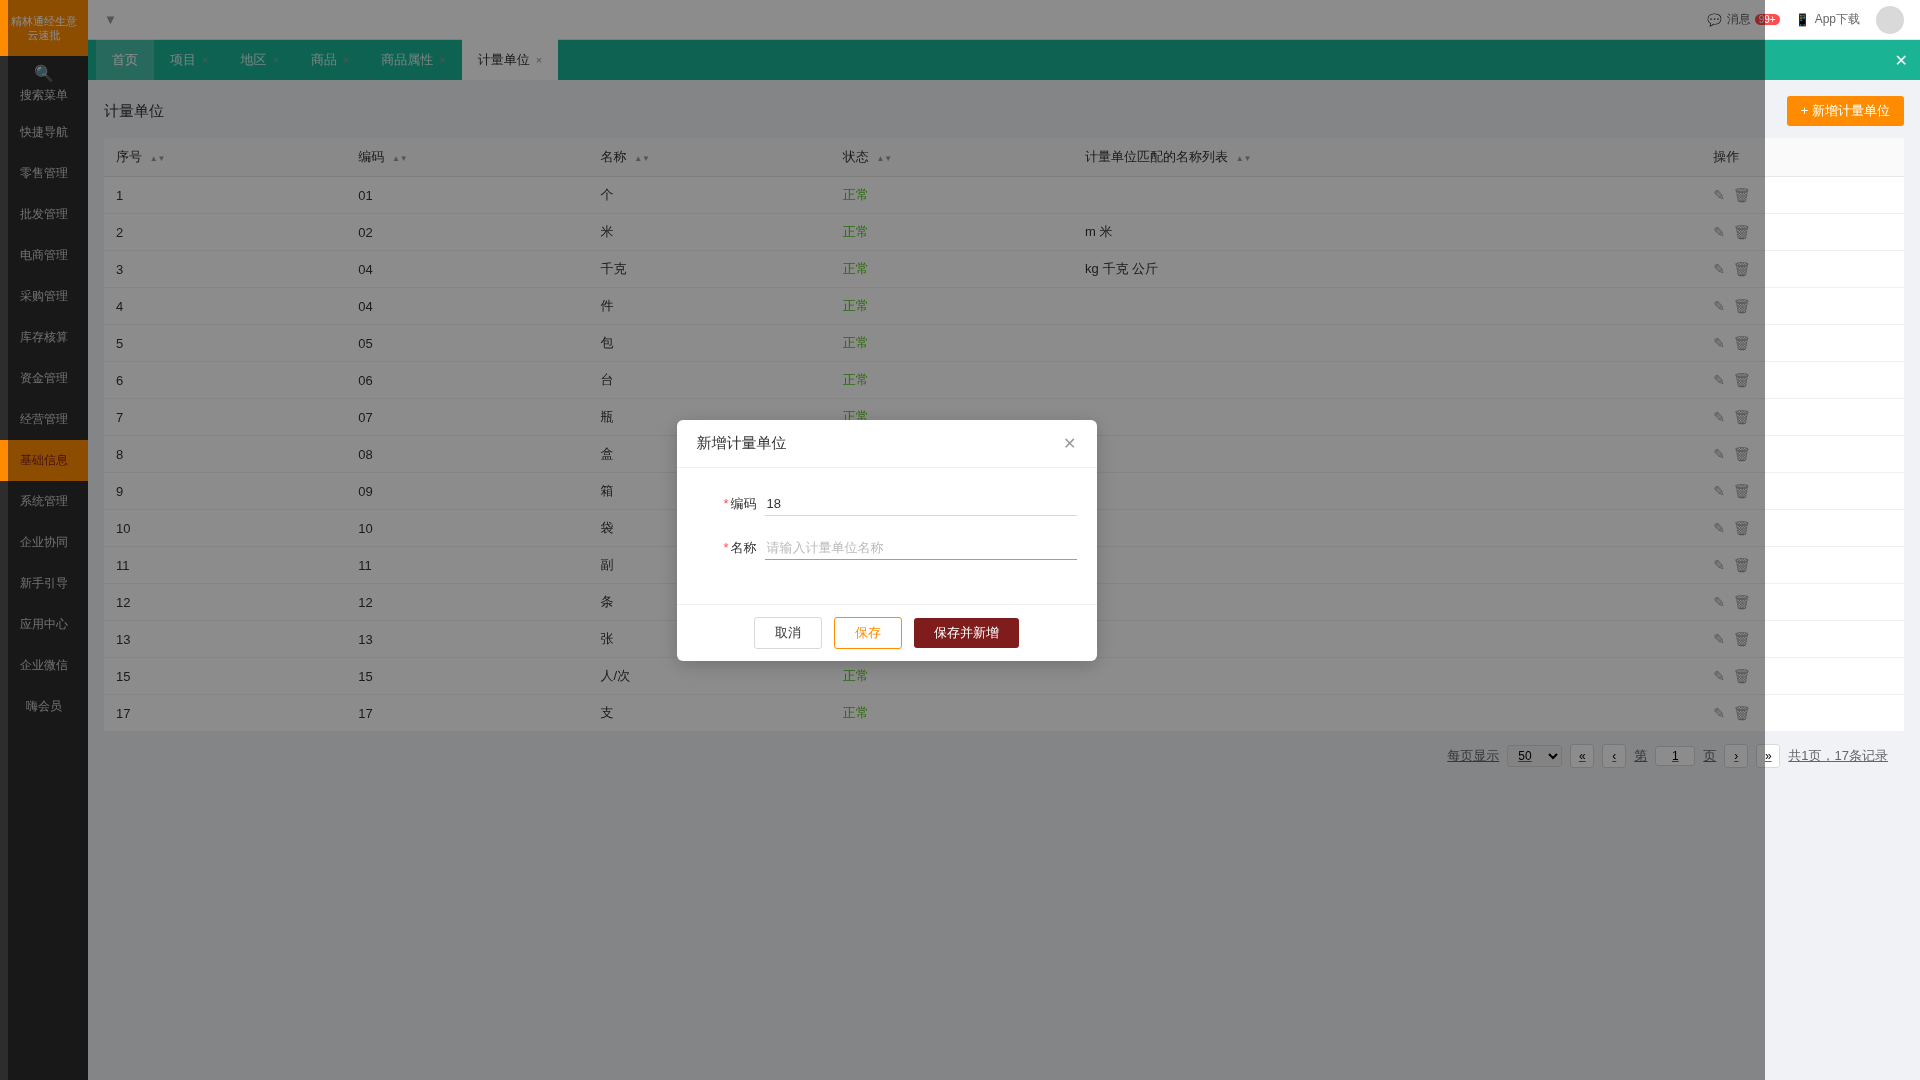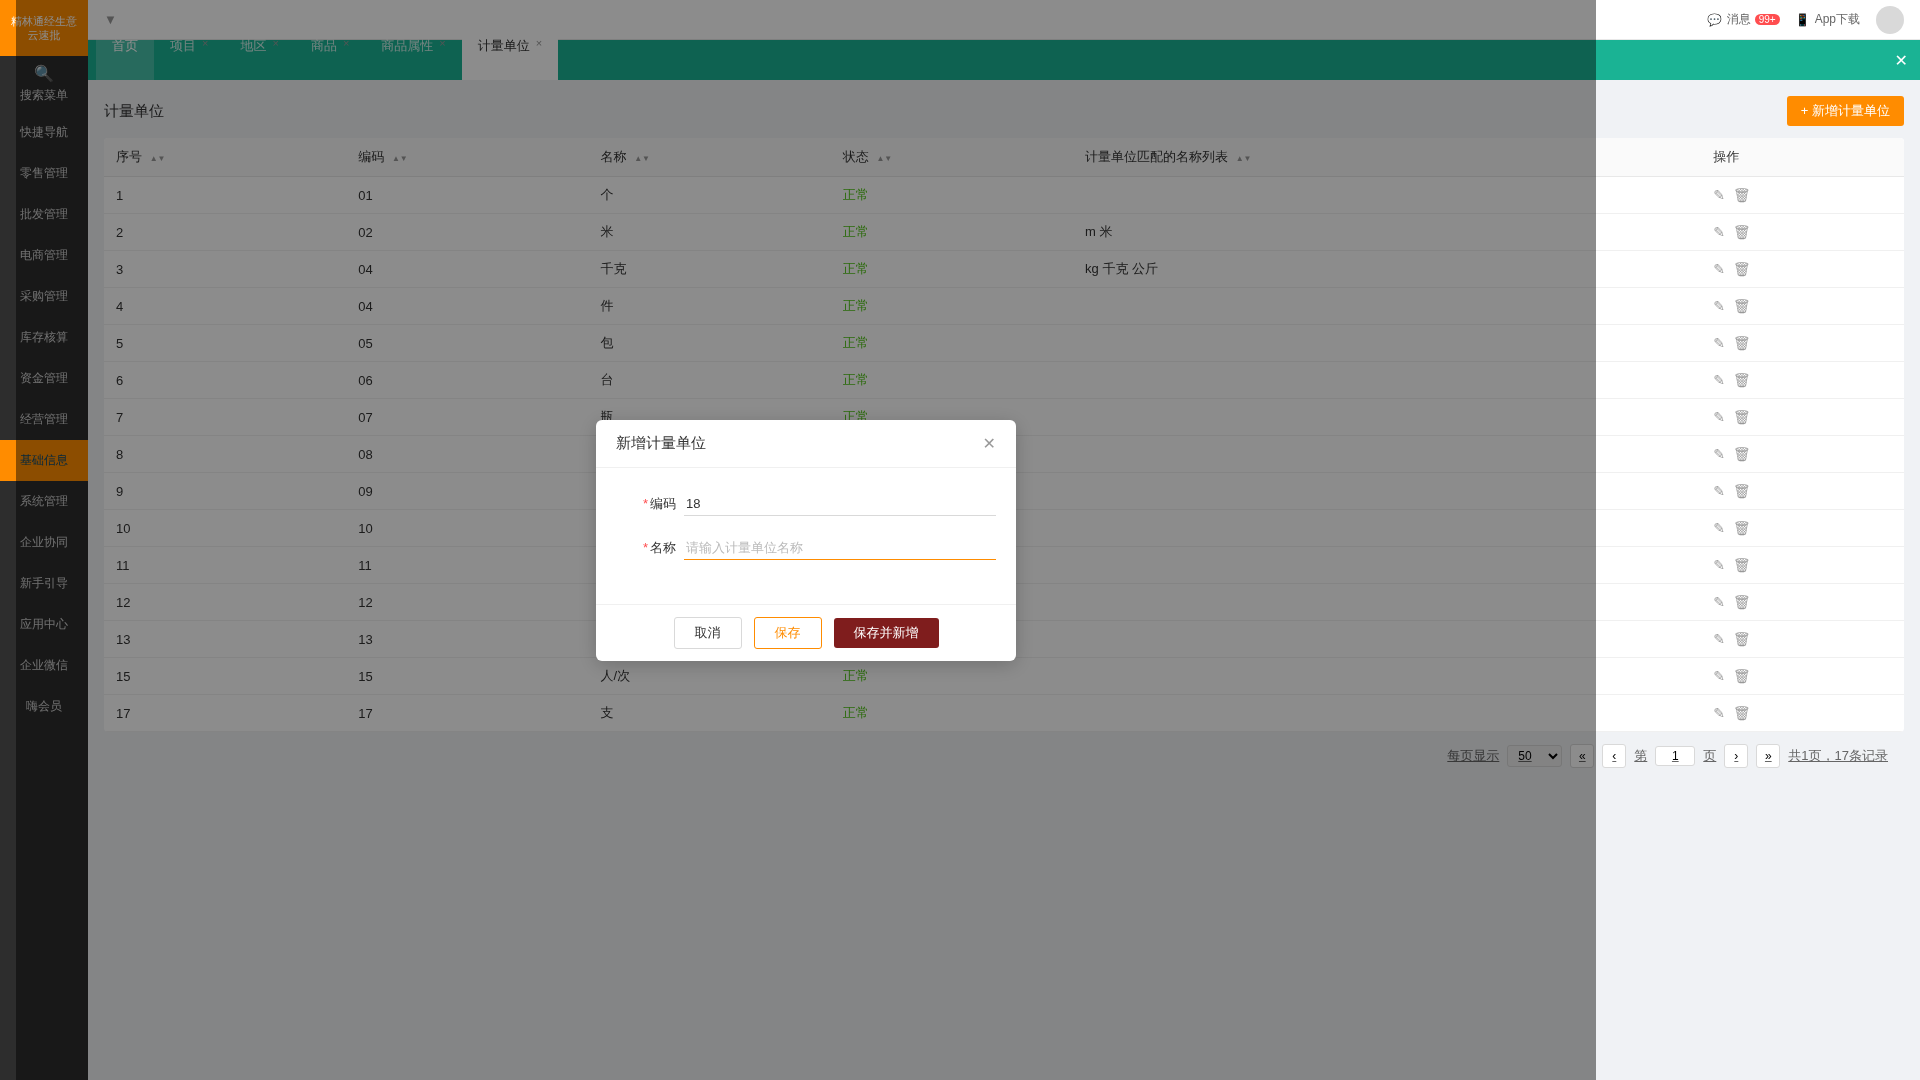--- a/index.html
+++ b/index.html
@@ -5,38 +5,38 @@
     * { margin: 0; padding: 0; box-sizing: border-box; }
     body { font-family: "Microsoft YaHei", "PingFang SC", sans-serif; font-size: 13px; background: #f0f2f5; width: 1920px; height: 1080px; overflow: hidden; display: flex; }
 
     
     .sidebar { width: 88px; background: #2d2d2d; height: 1080px; display: flex; flex-direction: column; align-items: center; flex-shrink: 0; }
     .sidebar-logo { width: 88px; height: 56px; background: #ff8c00; display: flex; align-items: center; justify-content: center; flex-shrink: 0; }
     .sidebar-logo-text { color: white; font-size: 11px; text-align: center; line-height: 1.3; }
     .sidebar-search { width: 100%; padding: 8px 0; display: flex; flex-direction: column; align-items: center; cursor: pointer; }
     .sidebar-search-text { color: #ccc; font-size: 12px; margin-top: 4px; }
     .sidebar-nav-item { width: 100%; padding: 12px 0; display: flex; flex-direction: column; align-items: center; cursor: pointer; color: #ccc; font-size: 12px; }
-    .sidebar-nav-item.active { background: #ff8c00; color: #0c4a6e; }
+    .sidebar-nav-item.active { background: #ff8c00; color: #7f1d1d; }
     .nav-label { font-size: 12px; }
 
     
     .main { flex: 1; display: flex; flex-direction: column; height: 1080px; overflow: hidden; }
 
     
     .topbar { height: 40px; background: white; display: flex; align-items: center; justify-content: space-between; padding: 0 16px; border-bottom: 1px solid #e8e8e8; flex-shrink: 0; }
     .topbar-left { display: flex; align-items: center; gap: 8px; }
     .topbar-right { display: flex; align-items: center; gap: 16px; }
     .topbar-msg { display: flex; align-items: center; gap: 4px; font-size: 12px; color: #666; }
     .topbar-badge { background: #ff4d4f; color: white; border-radius: 10px; padding: 0 4px; font-size: 10px; min-width: 16px; text-align: center; }
     .topbar-download { display: flex; align-items: center; gap: 4px; font-size: 12px; color: #666; }
     .topbar-avatar { width: 28px; height: 28px; background: #d9d9d9; border-radius: 50%; }
 
     
     .tabbar { height: 40px; background: #1ab394; display: flex; align-items: center; padding: 0 8px; flex-shrink: 0; position: relative; }
-    .tab-item { height: 46px; padding: 0 16px; display: flex; gap: 6px; cursor: pointer; font-size: 13px; color: rgba(255,255,255,0.8); border-radius: 3px 3px 0 0; }
+    .tab-item { height: 46px; padding: 0 16px; display: flex; align-items: center; gap: 6px; cursor: pointer; font-size: 13px; color: rgba(255,255,255,0.8); border-radius: 3px 3px 0 0; }
     .tab-item.active { background: white; color: #333; }
     .tab-item .tab-close { font-size: 11px; color: #999; cursor: pointer; }
     .tab-item.home { background: rgba(255,255,255,0.2); color: white; }
     .tabbar-close { position: absolute; right: 12px; top: 50%; transform: translateY(-50%); color: white; cursor: pointer; font-size: 16px; }
 
     
     .content { flex: 1; padding: 16px; overflow-y: auto; background: #f0f2f5; position: relative; }
 
     
     .page-title-bar { display: flex; align-items: center; justify-content: space-between; margin-bottom: 12px; }
@@ -54,21 +54,21 @@
     .action-icons { display: flex; gap: 8px; }
     .action-icon { color: #999; cursor: pointer; font-size: 14px; }
 
     
     .pagination { display: flex; align-items: center; justify-content: flex-end; padding: 12px 16px; gap: 8px; font-size: 13px; color: #666; text-decoration: underline; }
     .pagination-select { border: 1px solid #d9d9d9; border-radius: 3px; padding: 2px 6px; font-size: 12px; }
     .pagination-btn { width: 24px; height: 24px; border: 1px solid #d9d9d9; background: white; border-radius: 3px; cursor: pointer; display: flex; align-items: center; justify-content: center; font-size: 12px; }
     .pagination-input { width: 40px; border: 1px solid #d9d9d9; border-radius: 3px; text-align: center; padding: 2px; font-size: 12px; }
 
     
-    .modal-overlay { position: fixed; top: 0; left: 16px; width: 1580px; height: 1080px; background: rgba(0,0,0,0.45); display: flex; align-items: center; justify-content: center; z-index: 1000; }
+    .modal-overlay { position: fixed; top: 0; left: 8px; width: 1757px; height: 1080px; background: rgba(0,0,0,0.45); display: flex; align-items: center; justify-content: center; z-index: 1000; }
     .modal { background: white; border-radius: 6px; width: 420px; box-shadow: 0 4px 20px rgba(0,0,0,0.2); }
     .modal-header { padding: 14px 20px; border-bottom: 1px solid #f0f0f0; display: flex; align-items: center; justify-content: space-between; }
     .modal-title { font-size: 15px; font-weight: 500; color: #333; }
     .modal-close { cursor: pointer; color: #999; font-size: 16px; }
     .modal-body { padding: 24px 20px; }
     .form-row { display: flex; align-items: center; margin-bottom: 20px; }
     .form-label { width: 60px; text-align: right; font-size: 13px; color: #333; margin-right: 8px; }
     .form-label .required { color: #ff4d4f; margin-right: 2px; }
     .form-input { flex: 1; border: none; border-bottom: 1px solid #d9d9d9; padding: 4px 2px; font-size: 13px; color: #333; outline: none; }
     .form-input.active-border { border-bottom-color: #ff8c00; }

